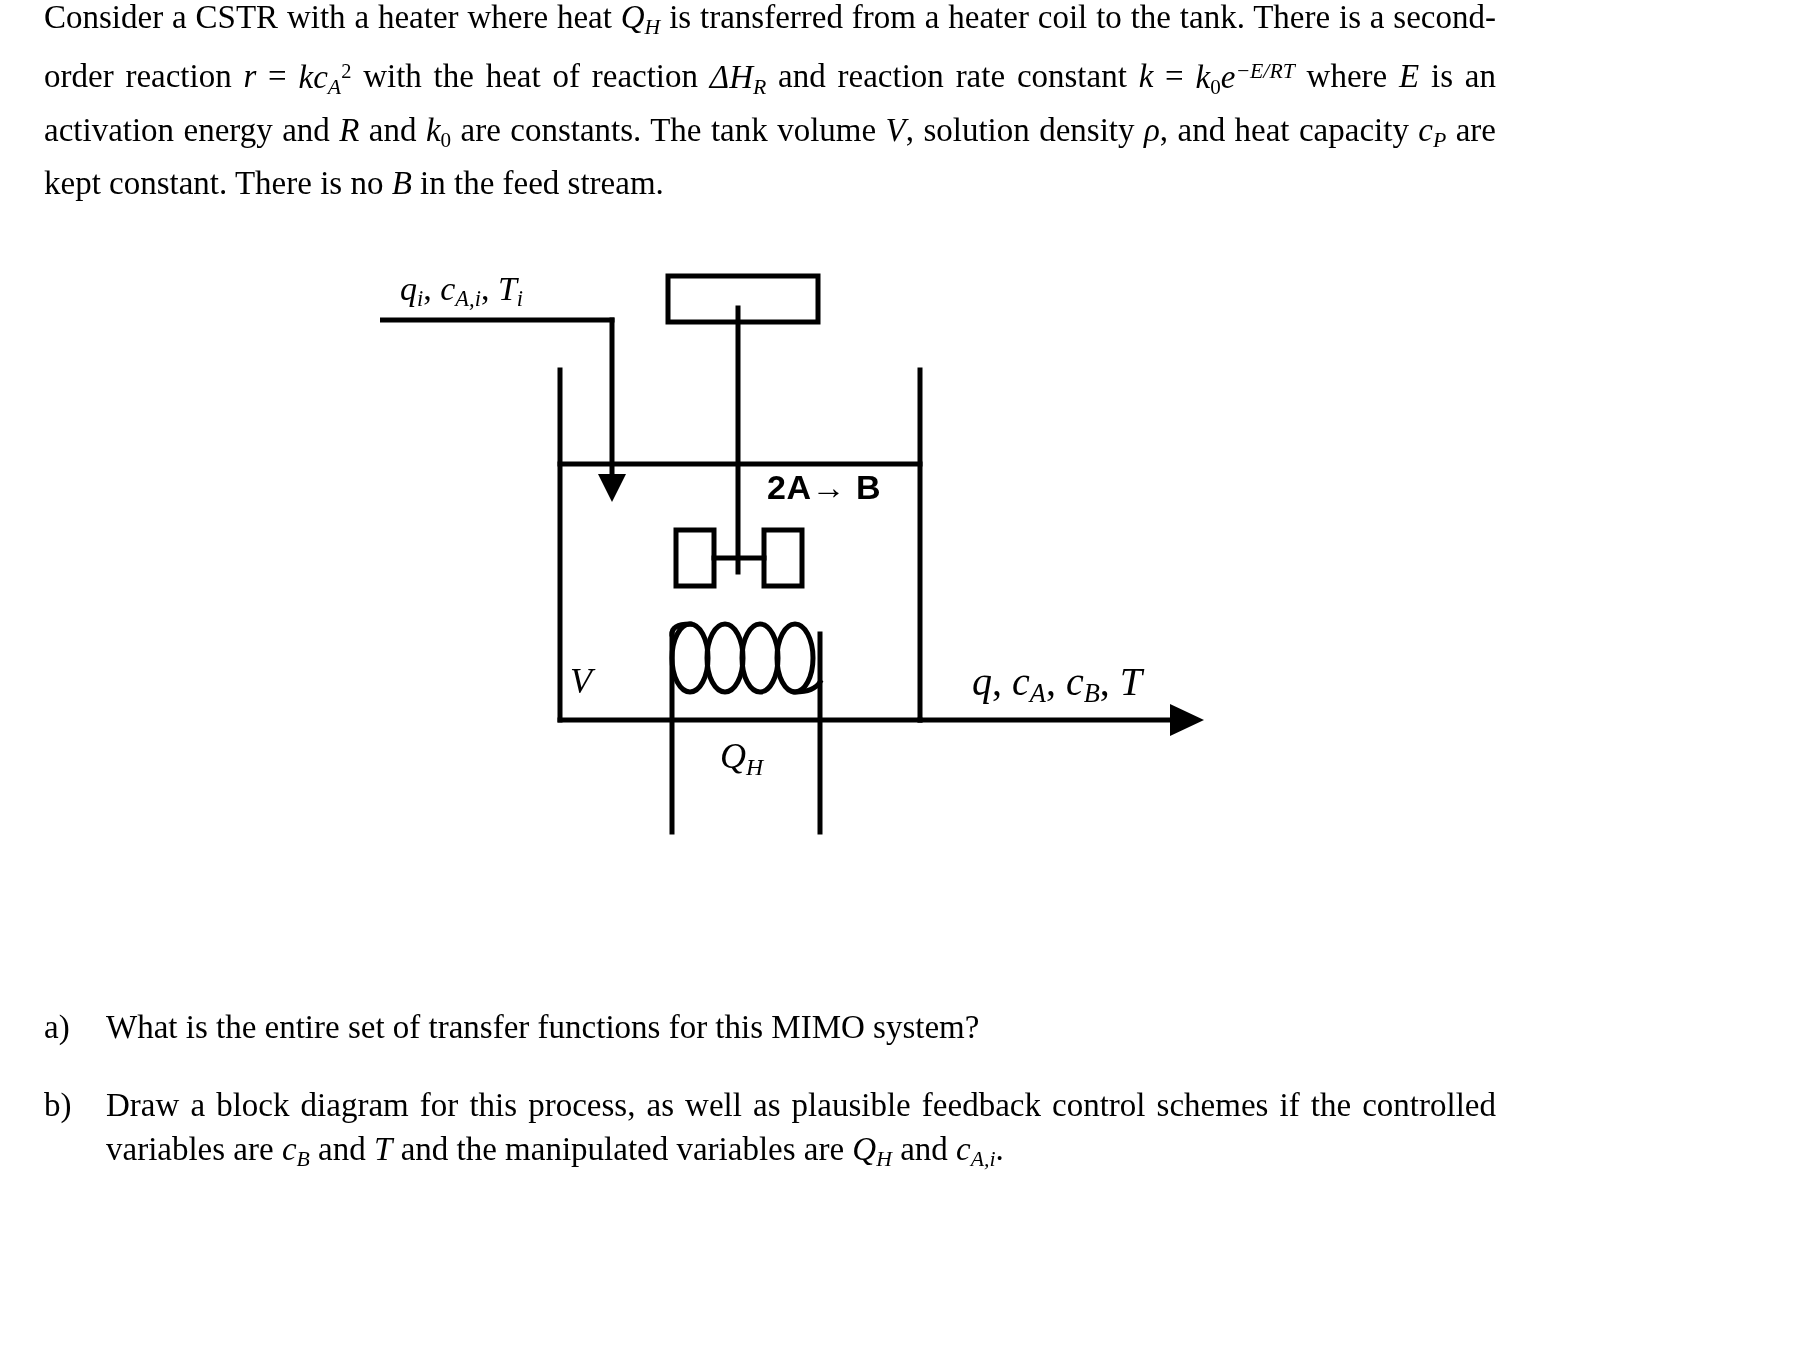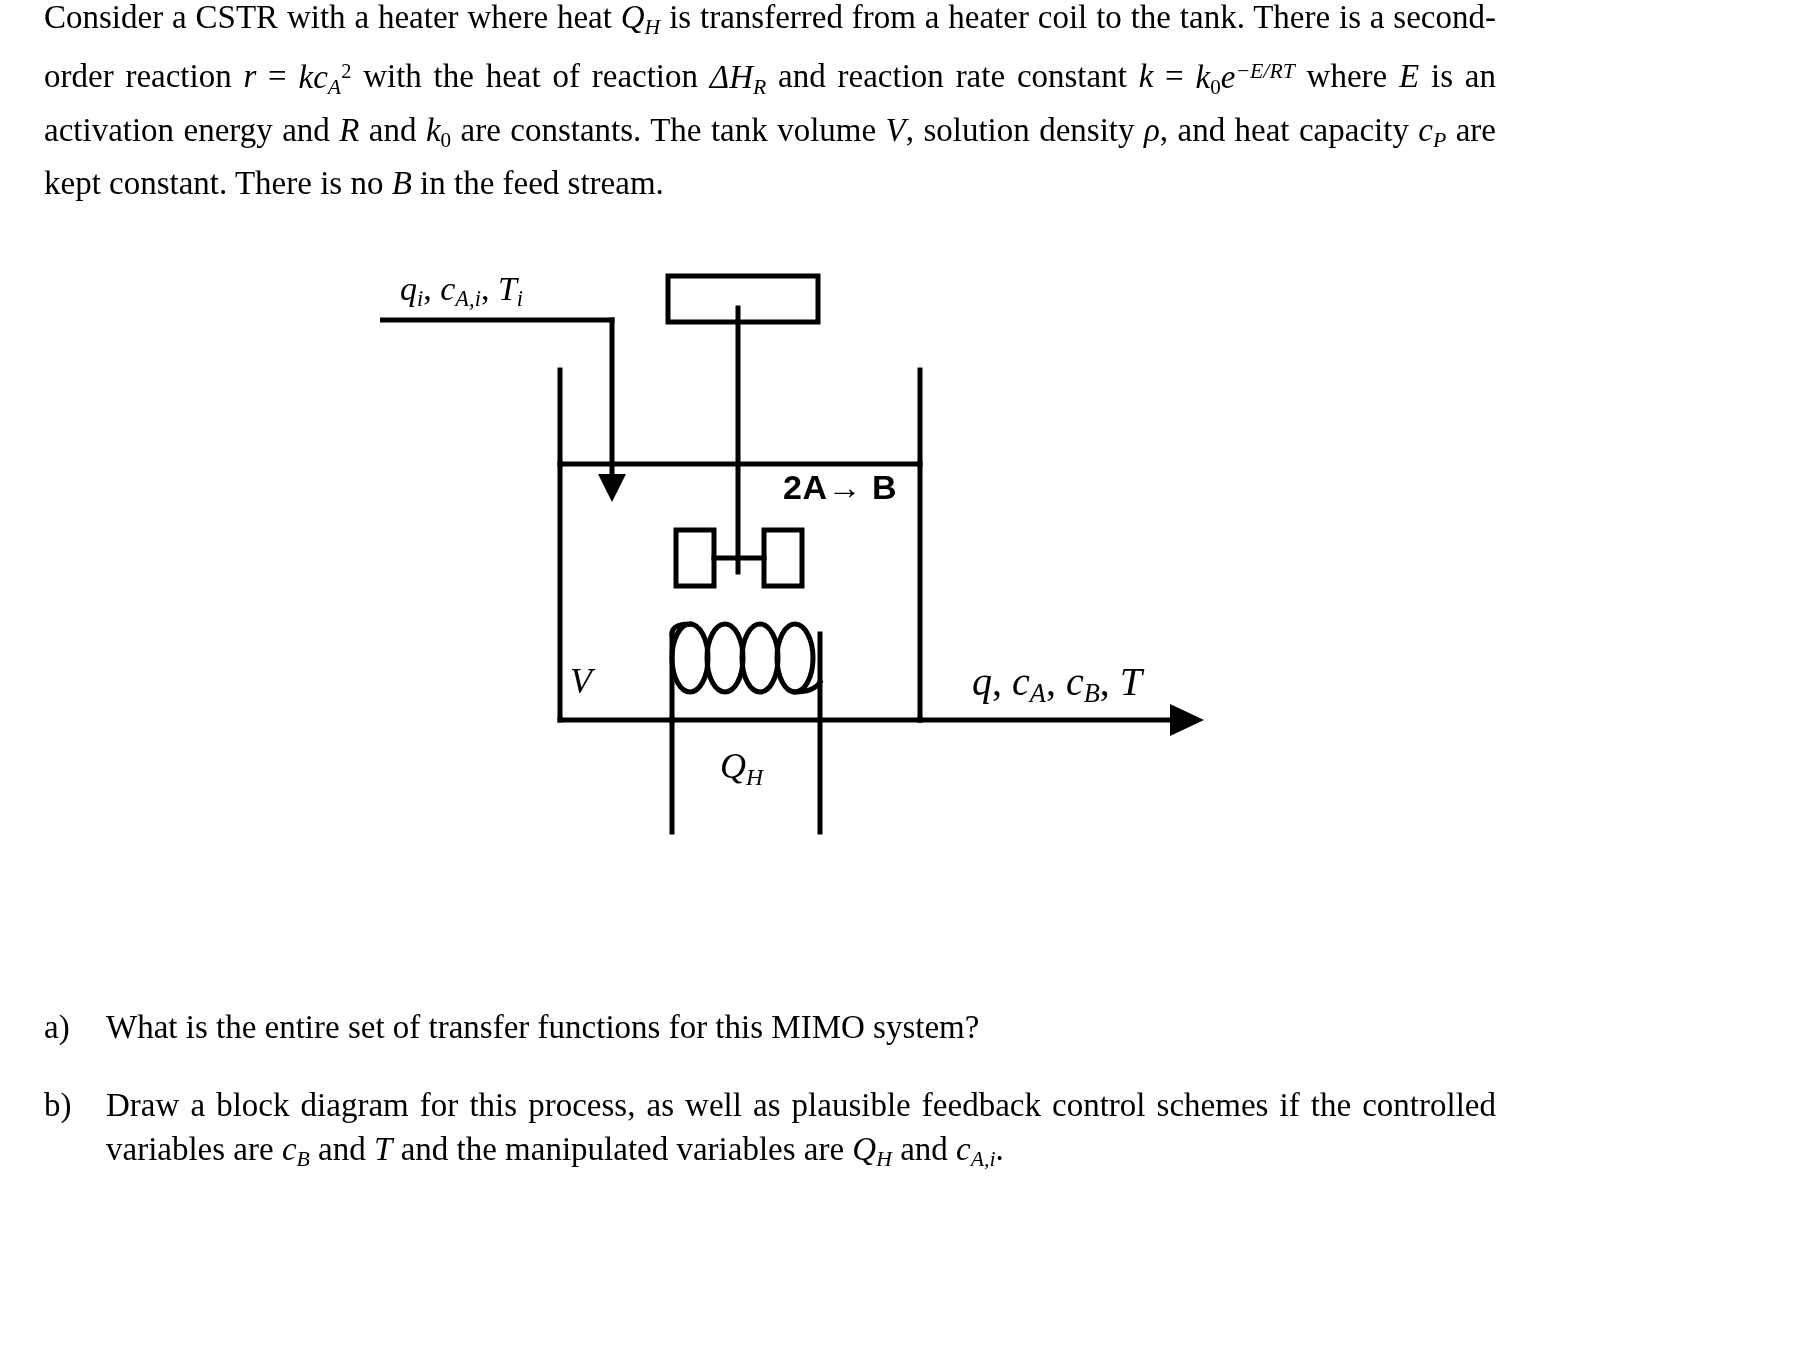--- a/index.html
+++ b/index.html
@@ -69,23 +69,23 @@
   }
   .figure svg { display: block; }
 
   .flabel {
     position: absolute;
     font-family: "Liberation Serif", serif;
     font-size: 33px;
     white-space: nowrap;
   }
   .lbl-inlet   { left: -20px;  top: 8px;   font-size: 34px; margin-left: 40px; }
-  .lbl-rxn     { left: 387px;  top: 206px; font-family: "Liberation Sans", sans-serif; font-size: 34px; font-weight: 700; letter-spacing: 0.5px; margin-left: 16px;}
+  .lbl-rxn     { left: 387px;  top: 206px; font-family: "Liberation Sans", sans-serif; font-size: 34px; font-weight: 700; letter-spacing: 0.5px;}
   .lbl-V       { left: 190px;  top: 398px; font-size: 36px; }
-  .lbl-QH      { left: 340px;  top: 483px; font-size: 36px; }
+  .lbl-QH      { left: 340px;  top: 473px; font-size: 36px; }
   .lbl-outlet  { left: 592px;  top: 396px; font-size: 40px; }
 
   
   .questions {
     position: absolute;
     left: 44px;
     top: 1005px;
     width: 1452px;
     font-size: 33px;
     line-height: 44px;

